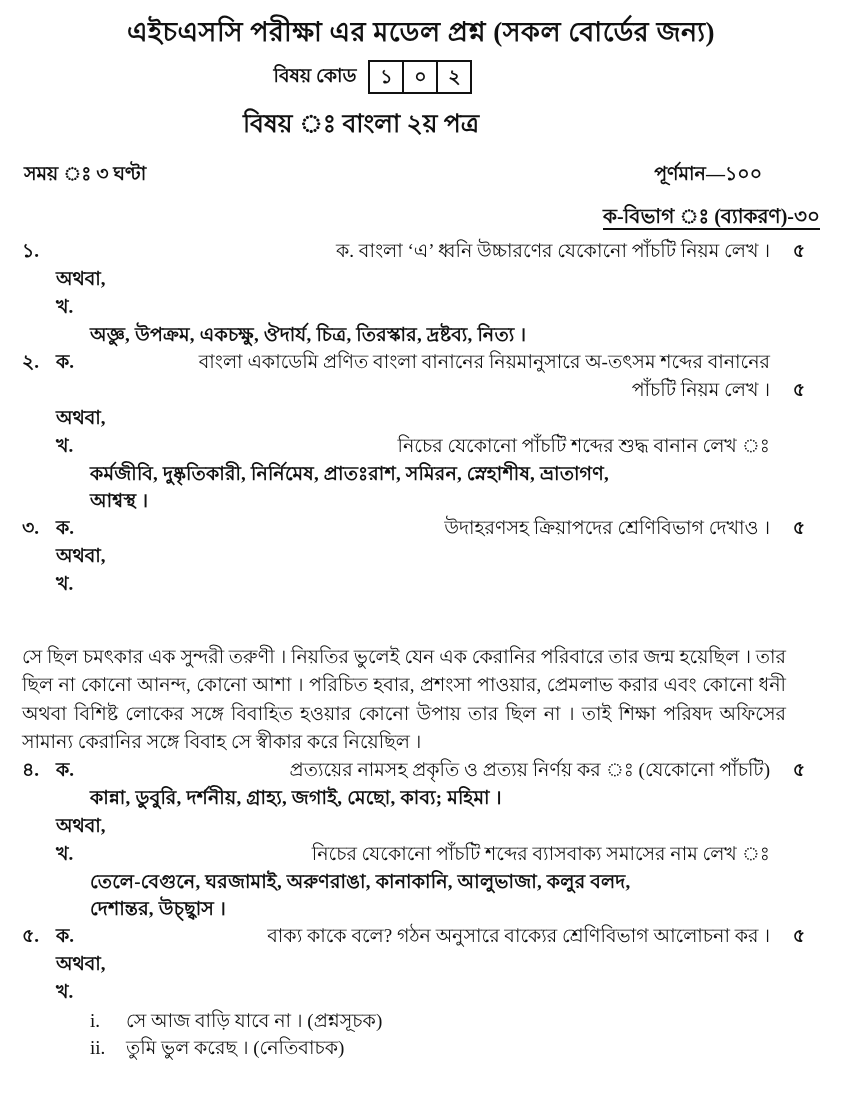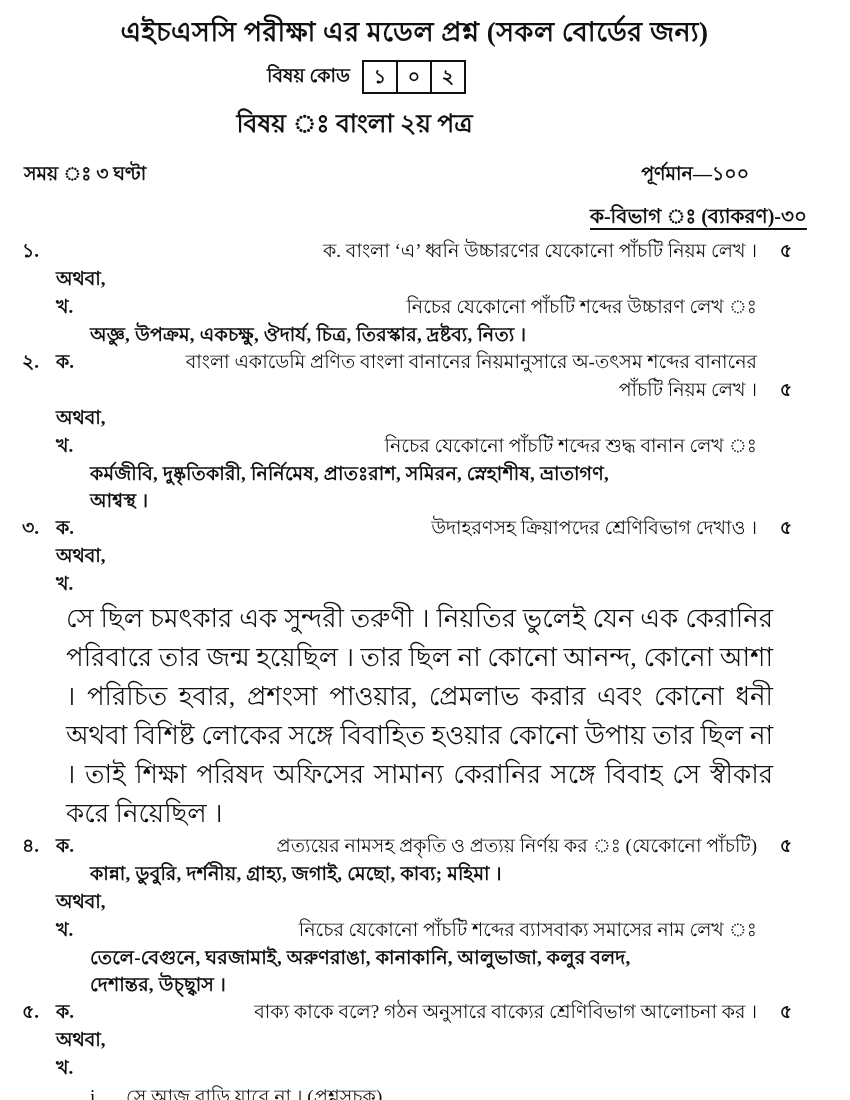--- a/index.html
+++ b/index.html
@@ -12,21 +12,21 @@
     height: 1100px;
     font-family: "Liberation Serif", "DejaVu Serif", serif;
     color: #111111;
     position: relative;
     overflow: hidden;
   }
   .page {
     width: 850px;
     height: 1100px;
     box-sizing: border-box;
-    padding: 10px 43px 0 22px;
+    padding: 10px 30px 0 22px;
     position: relative;
   }
 
   
   .doc-title {
     text-align: center;
     font-size: 27px;
     font-weight: bold;
     letter-spacing: 0.5px;
     line-height: 1.2;
@@ -141,23 +141,24 @@
   }
   .cont .spacer-2 { width: 68px; flex: 0 0 68px; }
   .cont .cont-body { flex: 1 1 auto; padding-right: 8px; }
 
   .wordlist {
     letter-spacing: 0.2px;
   }
 
   .passage {
     display: flex;
-    font-size: 26px;
+    font-size: 19px;
     line-height: 1.5;
     margin-top: 1px;
+    flex-direction: column;
   }
   .passage .spacer-p { width: 44px; flex: 0 0 44px; }
   .passage .ptext {
     flex: 1 1 auto;
     text-align: justify;
     text-align-last: left;
     padding-right: 34px;
   }
 
   .romanlist { margin-top: 1px; }
@@ -209,21 +210,20 @@
         <span class="qbody">ক. বাংলা ‘এ’ ধ্বনি উচ্চারণের যেকোনো পাঁচটি নিয়ম লেখ ।</span>
         <span class="qmark">৫</span>
       </div>
       <div class="othrow">
         <span class="spacer"></span>
         <span class="oth">অথবা,</span>
       </div>
       <div class="qrow">
         <span class="qnum"></span>
         <span class="qlabel">খ.</span>
-        <span class="qbody">নিচের যেকোনো পাঁচটি শব্দের উচ্চারণ লেখ ঃ</span>
         <span class="qmark empty"></span>
       </div>
       <div class="cont">
         <span class="spacer-2"></span>
         <span class="cont-body wordlist">অজ্ঞু, উপক্রম, একচক্ষু, ঔদার্য, চিত্র, তিরস্কার, দ্রষ্টব্য, নিত্য ।</span>
       </div>
     </div>
 
     <div>
       <div class="qrow">

